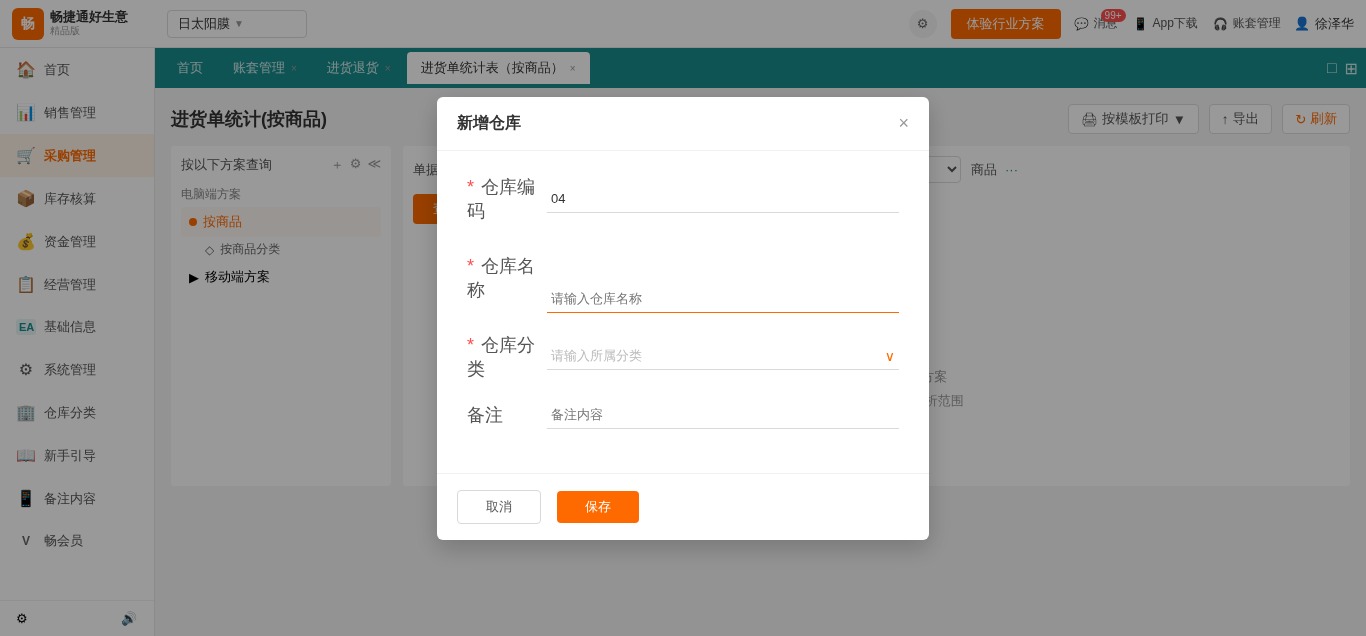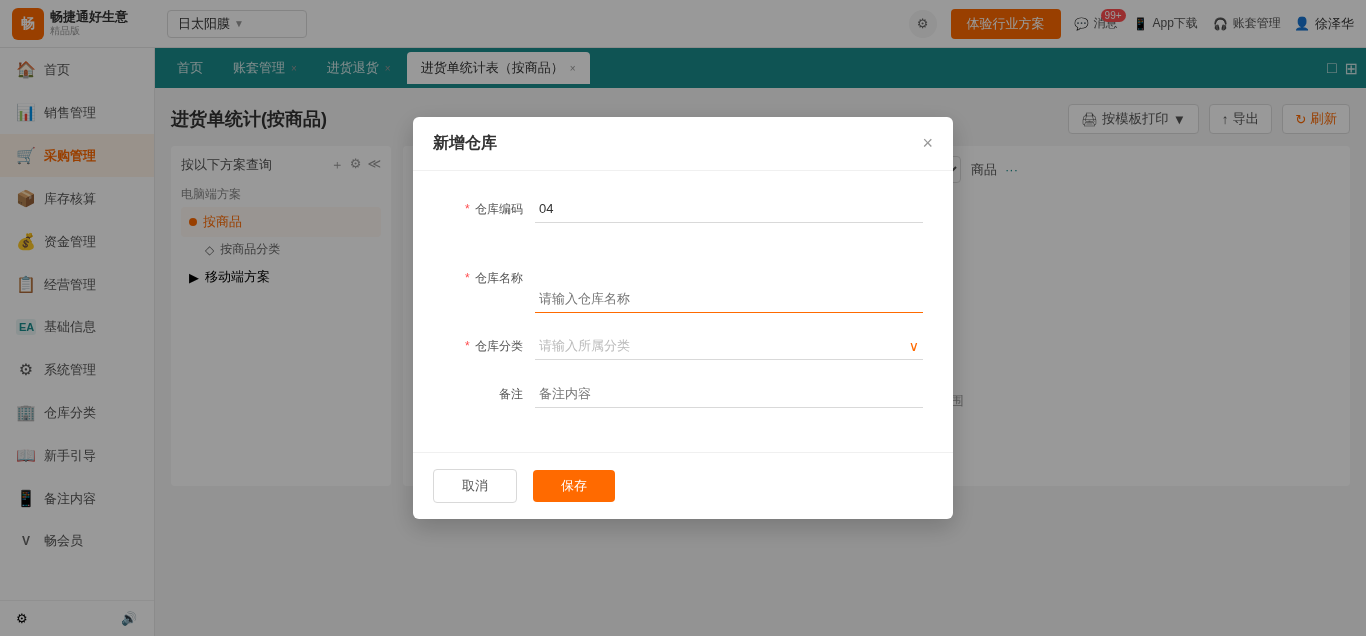--- a/index.html
+++ b/index.html
@@ -155,38 +155,38 @@
       position: fixed; top: 0; left: 0; right: 0; bottom: 0;
       background: rgba(0,0,0,0.4);
       z-index: 200;
       display: flex; align-items: center; justify-content: center;
     }
 
     
     .dialog {
       background: #fff;
       border-radius: 6px;
-      width: 540px;
+      width: 492px;
       box-shadow: 0 8px 24px rgba(0,0,0,0.2);
     }
     .dialog-header {
       display: flex; align-items: center; justify-content: space-between;
       padding: 16px 20px;
       border-bottom: 1px solid #f0f0f0;
     }
     .dialog-title { font-size: 16px; color: #333; font-weight: bold; }
     .dialog-close { cursor: pointer; color: #999; font-size: 18px; }
     .dialog-body { padding: 24px 30px; }
     .form-row {
       display: flex; align-items: center;
       margin-bottom: 20px;
     }
     .form-label {
-      width: 80px; text-align: right; color: #555; font-size: 12px;
-      margin-right: 12px; flex-shrink: 0;
+      width: 80px; color: #555; font-size: 18px;
+      flex-shrink: 0;
     }
     .required-star { color: #ff4d4f; margin-right: 2px; }
     .form-input {
       flex: 1; border: none; border-bottom: 1px solid #d9d9d9;
       padding: 6px 4px; font-size: 13px; outline: none; color: #333;
       background: transparent;
     }
     .form-input.active-input { border-bottom-color: #ff6a00; margin-top: 42px; }
     .form-select-wrap {
       flex: 1; display: flex; align-items: center;

